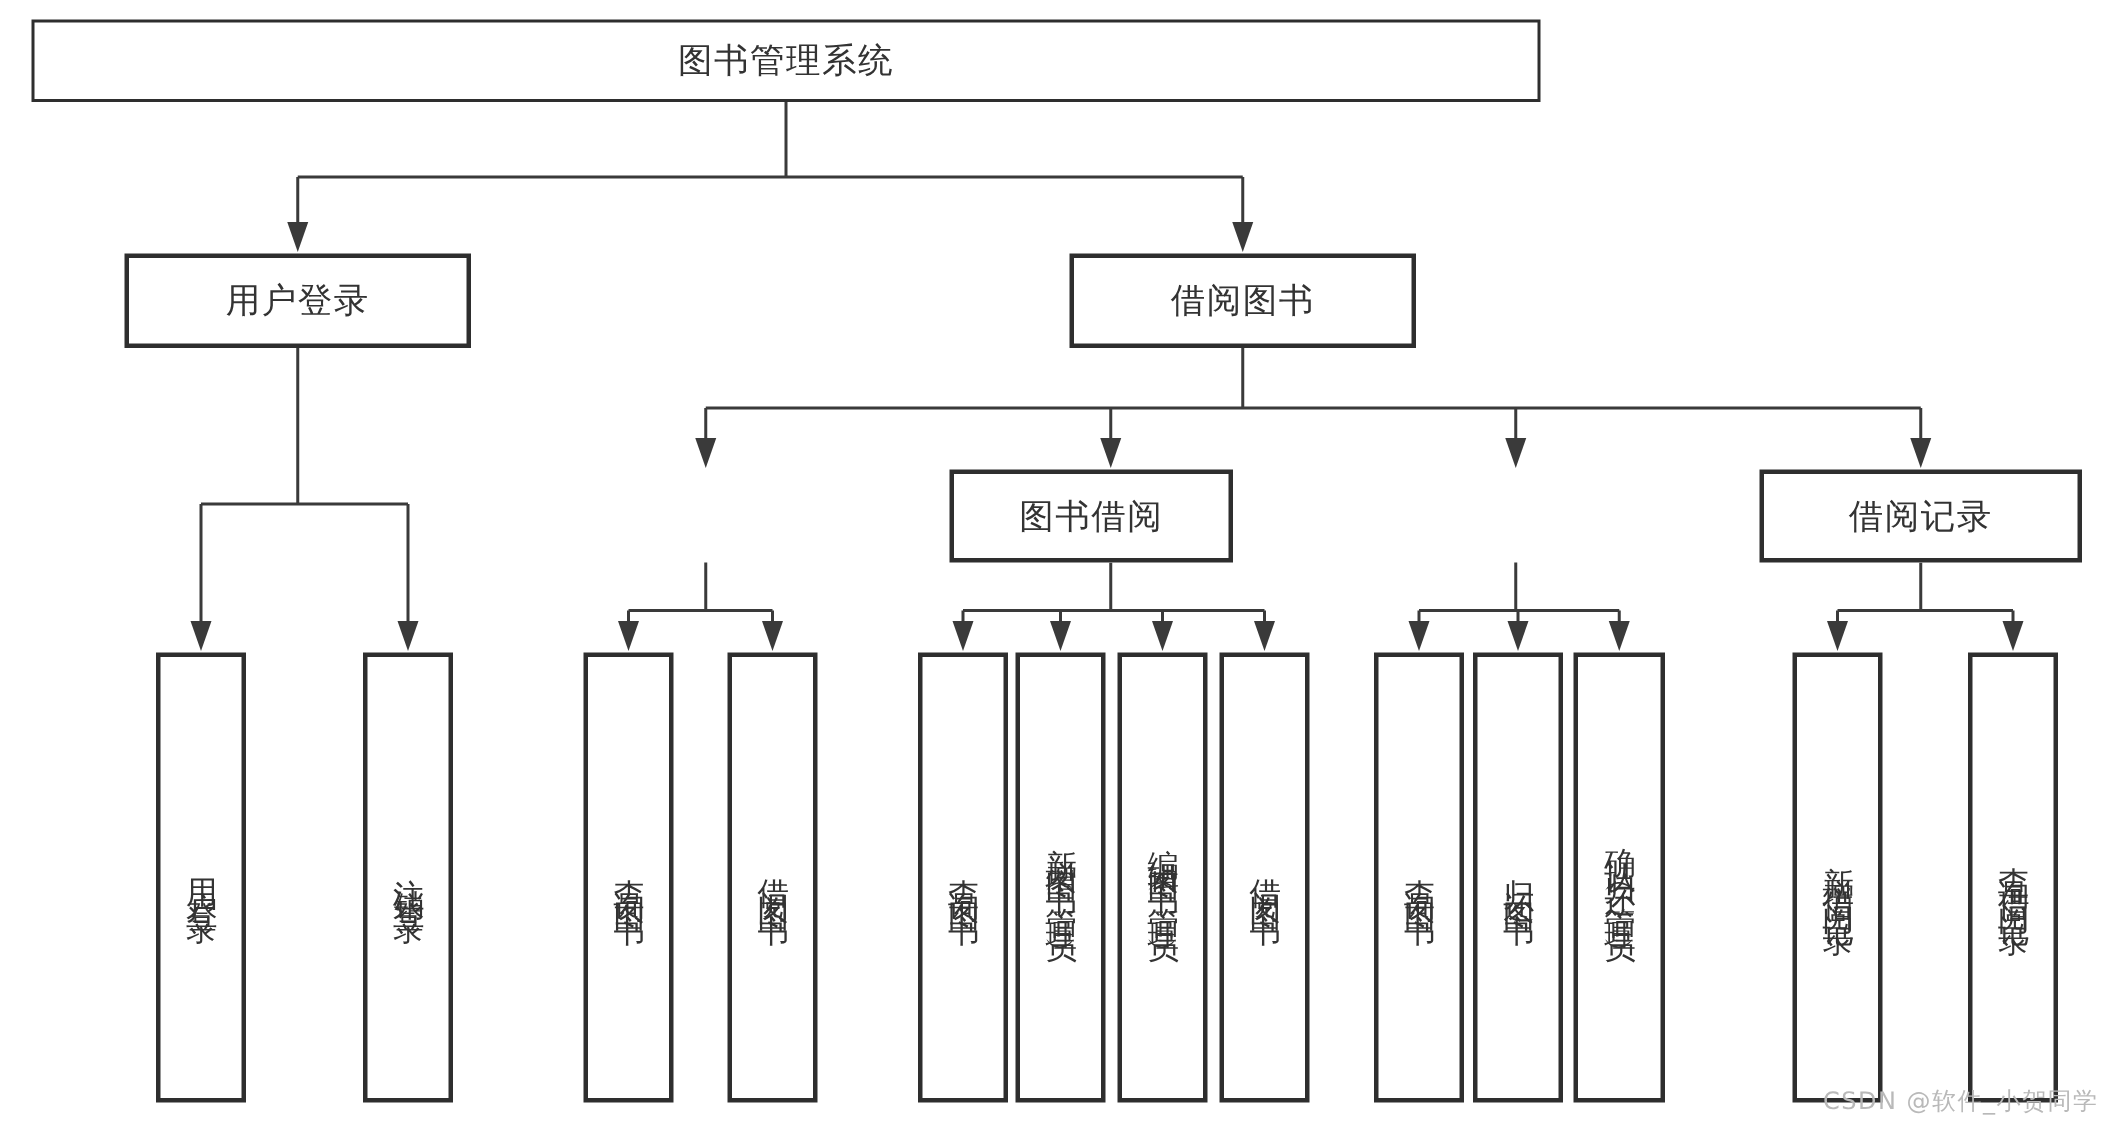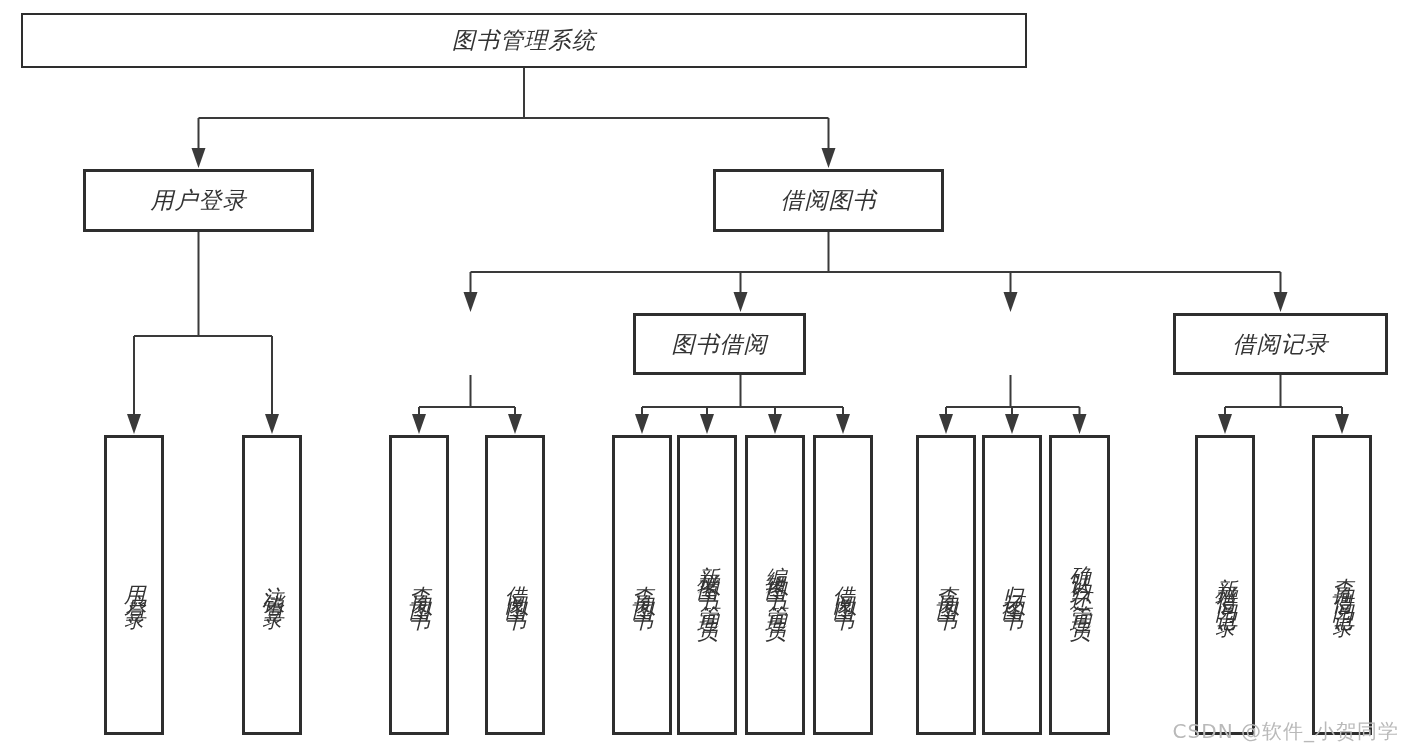--- a/index.html
+++ b/index.html
@@ -22,35 +22,34 @@
   #connectors path{stroke:var(--line);stroke-width:2;fill:none;}
   #connectors polygon{fill:var(--line);stroke:none;}
   .node{
     position:absolute;
     background:var(--box-fill);
     border:3px solid var(--border);
     box-sizing:border-box;
     display:flex;align-items:center;justify-content:center;
     color:var(--text);
     z-index:1;
-    font-style:italic;
   }
   .node.root{border-width:2.5px;}
   .node.h{font-size:23px;letter-spacing:1px;white-space:nowrap;}
   .node.v{font-size:21px;}
   .vtext{
     writing-mode:vertical-rl;
     text-orientation:upright;
     letter-spacing:8px;
     line-height:1.1;
   }
   .watermark{
     position:absolute;
     right:6px;bottom:2px;
-    font-size:20px;
+    font-size:16px;
     color:var(--watermark);
     letter-spacing:1px;
     z-index:2;
     white-space:nowrap;
   }
 </style>
 </head>
 <body>
 
 <div class="canvas">
@@ -95,21 +94,21 @@
     <span>图书管理系统</span>
   </div>
 
   <div class="node h" style="left:83px;top:169px;width:231px;height:63px">
     <span>用户登录</span>
   </div>
   <div class="node h" style="left:713px;top:169px;width:231px;height:63px">
     <span>借阅图书</span>
   </div>
 
-  <div class="node h" style="left:633px;top:313px;width:173px;height:62px">
+  <div class="node h" style="left:633px;top:313px;width:189px;height:62px">
     <span>图书借阅</span>
   </div>
   <div class="node h" style="left:1173px;top:313px;width:215px;height:62px">
     <span>借阅记录</span>
   </div>
 
   <div class="node v" style="left:104px;top:435px;width:60px;height:300px">
     <span class="vtext">用户登录</span>
   </div>
   <div class="node v" style="left:242px;top:435px;width:60px;height:300px">

